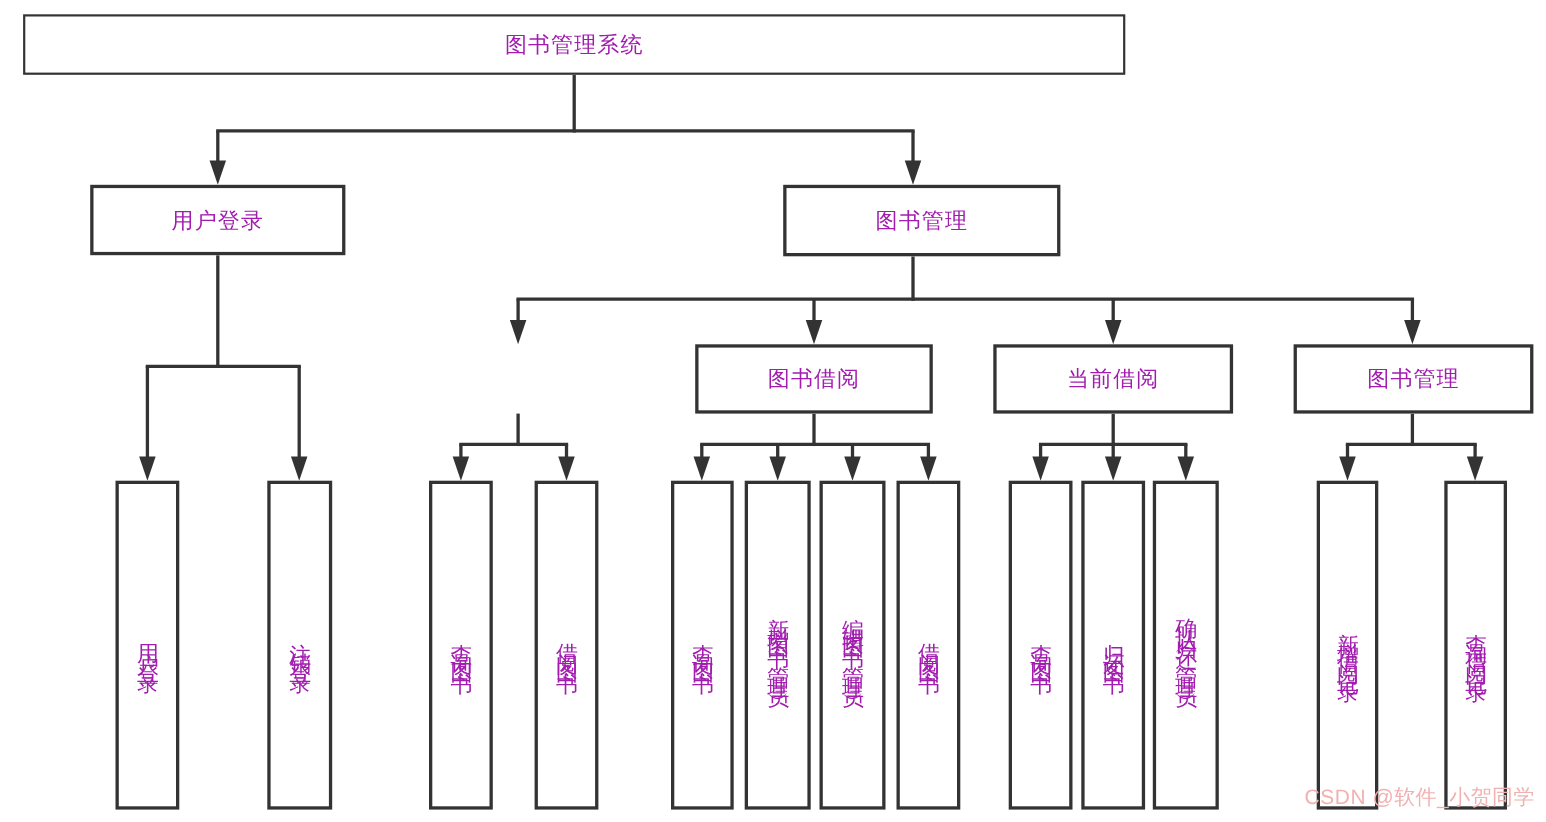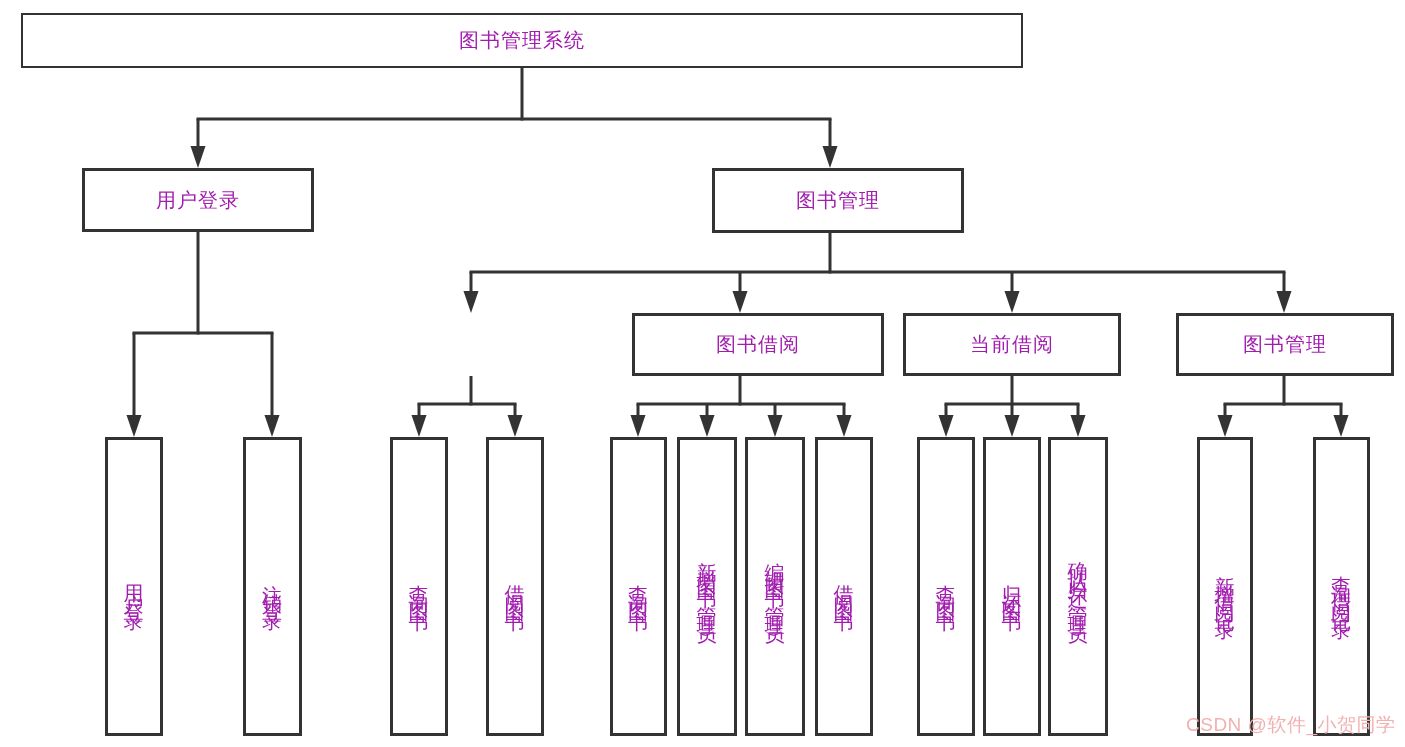--- a/index.html
+++ b/index.html
@@ -99,21 +99,21 @@
     <span class="lbl">图书管理系统</span>
   </div>
 
   <div class="node" style="left:82px;top:168px;width:232px;height:64px;">
     <span class="lbl">用户登录</span>
   </div>
   <div class="node" style="left:712px;top:168px;width:252px;height:65px;">
     <span class="lbl">图书管理</span>
   </div>
 
-  <div class="node" style="left:632px;top:313px;width:252px;height:63px;">
+  <div class="node" style="left:632px;top:313px;width:216px;height:63px;">
     <span class="lbl">图书借阅</span>
   </div>
   <div class="node" style="left:903px;top:313px;width:218px;height:63px;align-items:center;">
     <span class="lbl">当前借阅</span>
   </div>
   <div class="node" style="left:1176px;top:313px;width:218px;height:63px;">
     <span class="lbl">图书管理</span>
   </div>
 
   <div class="node leaf" style="left:105px;top:437px;width:58px;height:299px;">

